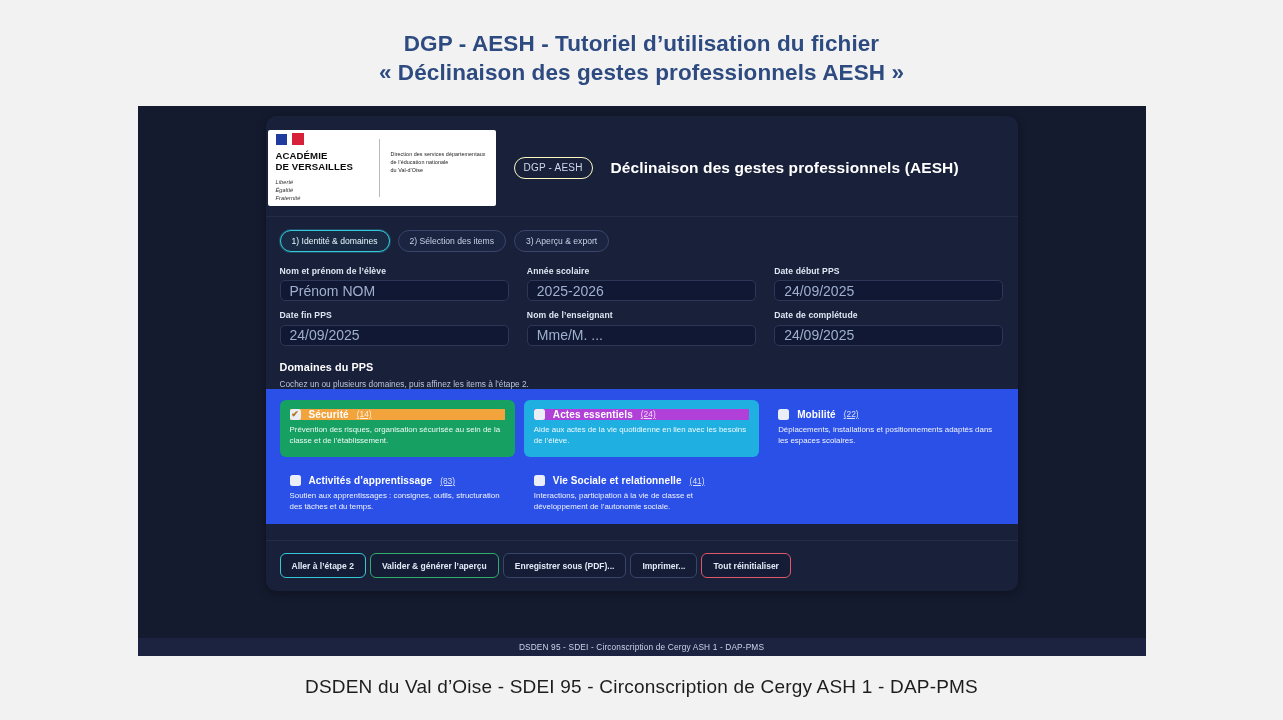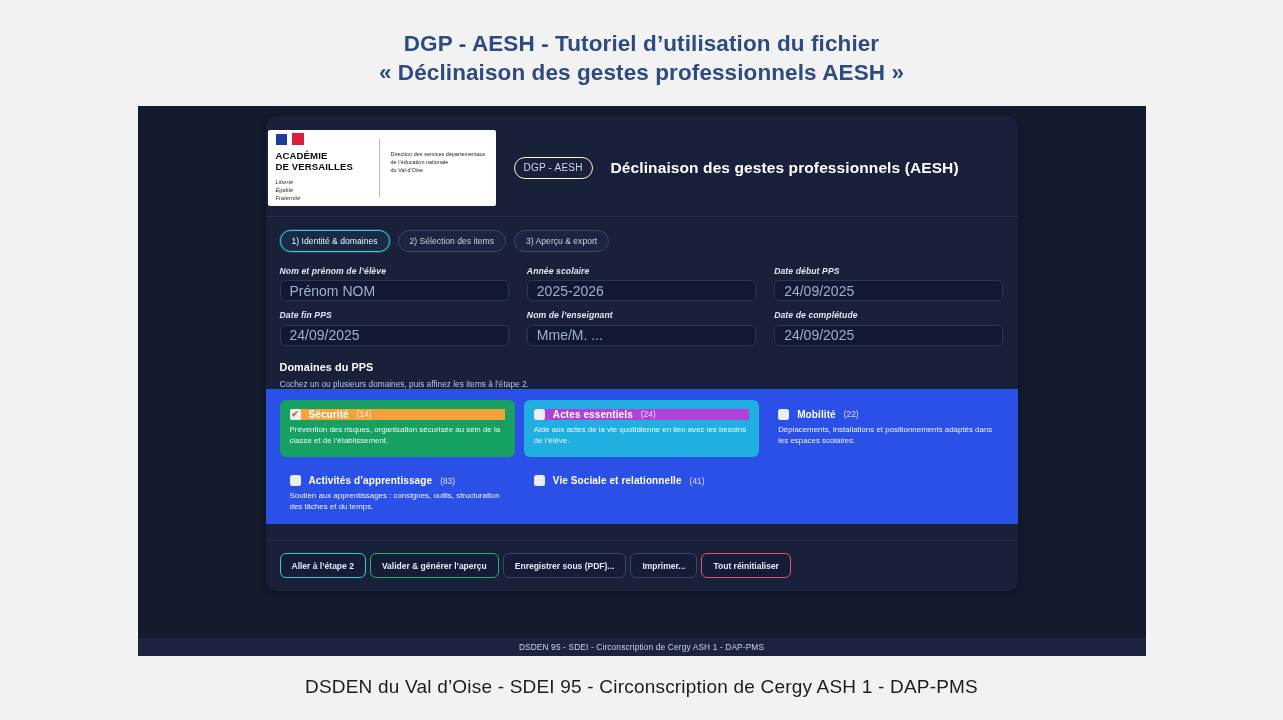--- a/index.html
+++ b/index.html
@@ -125,21 +125,20 @@
     column-gap: 18px;
     row-gap: 9px;
     padding: 14px 14px 0 14px;
   }
   .field-label {
     color: #dfe6f3;
     font-size: 8.6px;
     font-weight: bold;
     margin-bottom: 4.5px;
     letter-spacing: .1px;
-    font-style: italic;
   }
   .field-input {
     height: 21px;
     background: #101833;
     border: 1px solid #2c3757;
     border-radius: 5px;
     color: #9fb0cd;
     font-size: 14px;
     display: flex; align-items: center;
     padding: 0 9px;
@@ -166,21 +165,21 @@
   }
   .card-top { display: flex; align-items: center; gap: 8px; }
   .cbox {
     width: 11px; height: 11px; border-radius: 2.5px;
     background: #e9eef7;
     display: flex; align-items: center; justify-content: center;
     flex: none;
   }
   .cbox .tick { font-size: 9px; line-height: 1; font-weight: bold; }
   .card-name { font-size: 10px; font-weight: bold; color:#ffffff; letter-spacing:.1px;}
-  .card-count { font-size: 8.4px; color: rgba(255,255,255,.82); font-weight: normal; }
+  .card-count { font-size: 8.4px; color: rgba(255,255,255,.82); font-weight: normal; text-decoration: underline; }
   .card-desc {
     margin-top: 5px;
     font-size: 7.9px;
     color: rgba(255,255,255,.93);
     line-height: 1.38;
   }
 
   
   .actions-wrap { margin-top: 16px; border-top: 1px solid #222c49; padding: 12px 14px 13px 14px; display:flex; gap: 4px; }
   .btn {
@@ -339,20 +338,21 @@
       </div>
 
       <div class="card">
         <div class="card-top">
           <span class="cbox">
               <span class="tick"></span>
             </span>
           <span class="card-name">Vie Sociale et relationnelle</span>
           <span class="card-count">(41)</span>
         </div>
+        <div class="card-desc">Interactions, participation à la vie de classe et développement de l’autonomie sociale.</div>
       </div>
     </div>
 
     <div class="actions-wrap">
       <div class="btn cyan">Aller à l’étape 2</div>
       <div class="btn green">Valider &amp; générer l’aperçu</div>
       <div class="btn">Enregistrer sous (PDF)...</div>
       <div class="btn">Imprimer...</div>
       <div class="btn red">Tout réinitialiser</div>
     </div>

